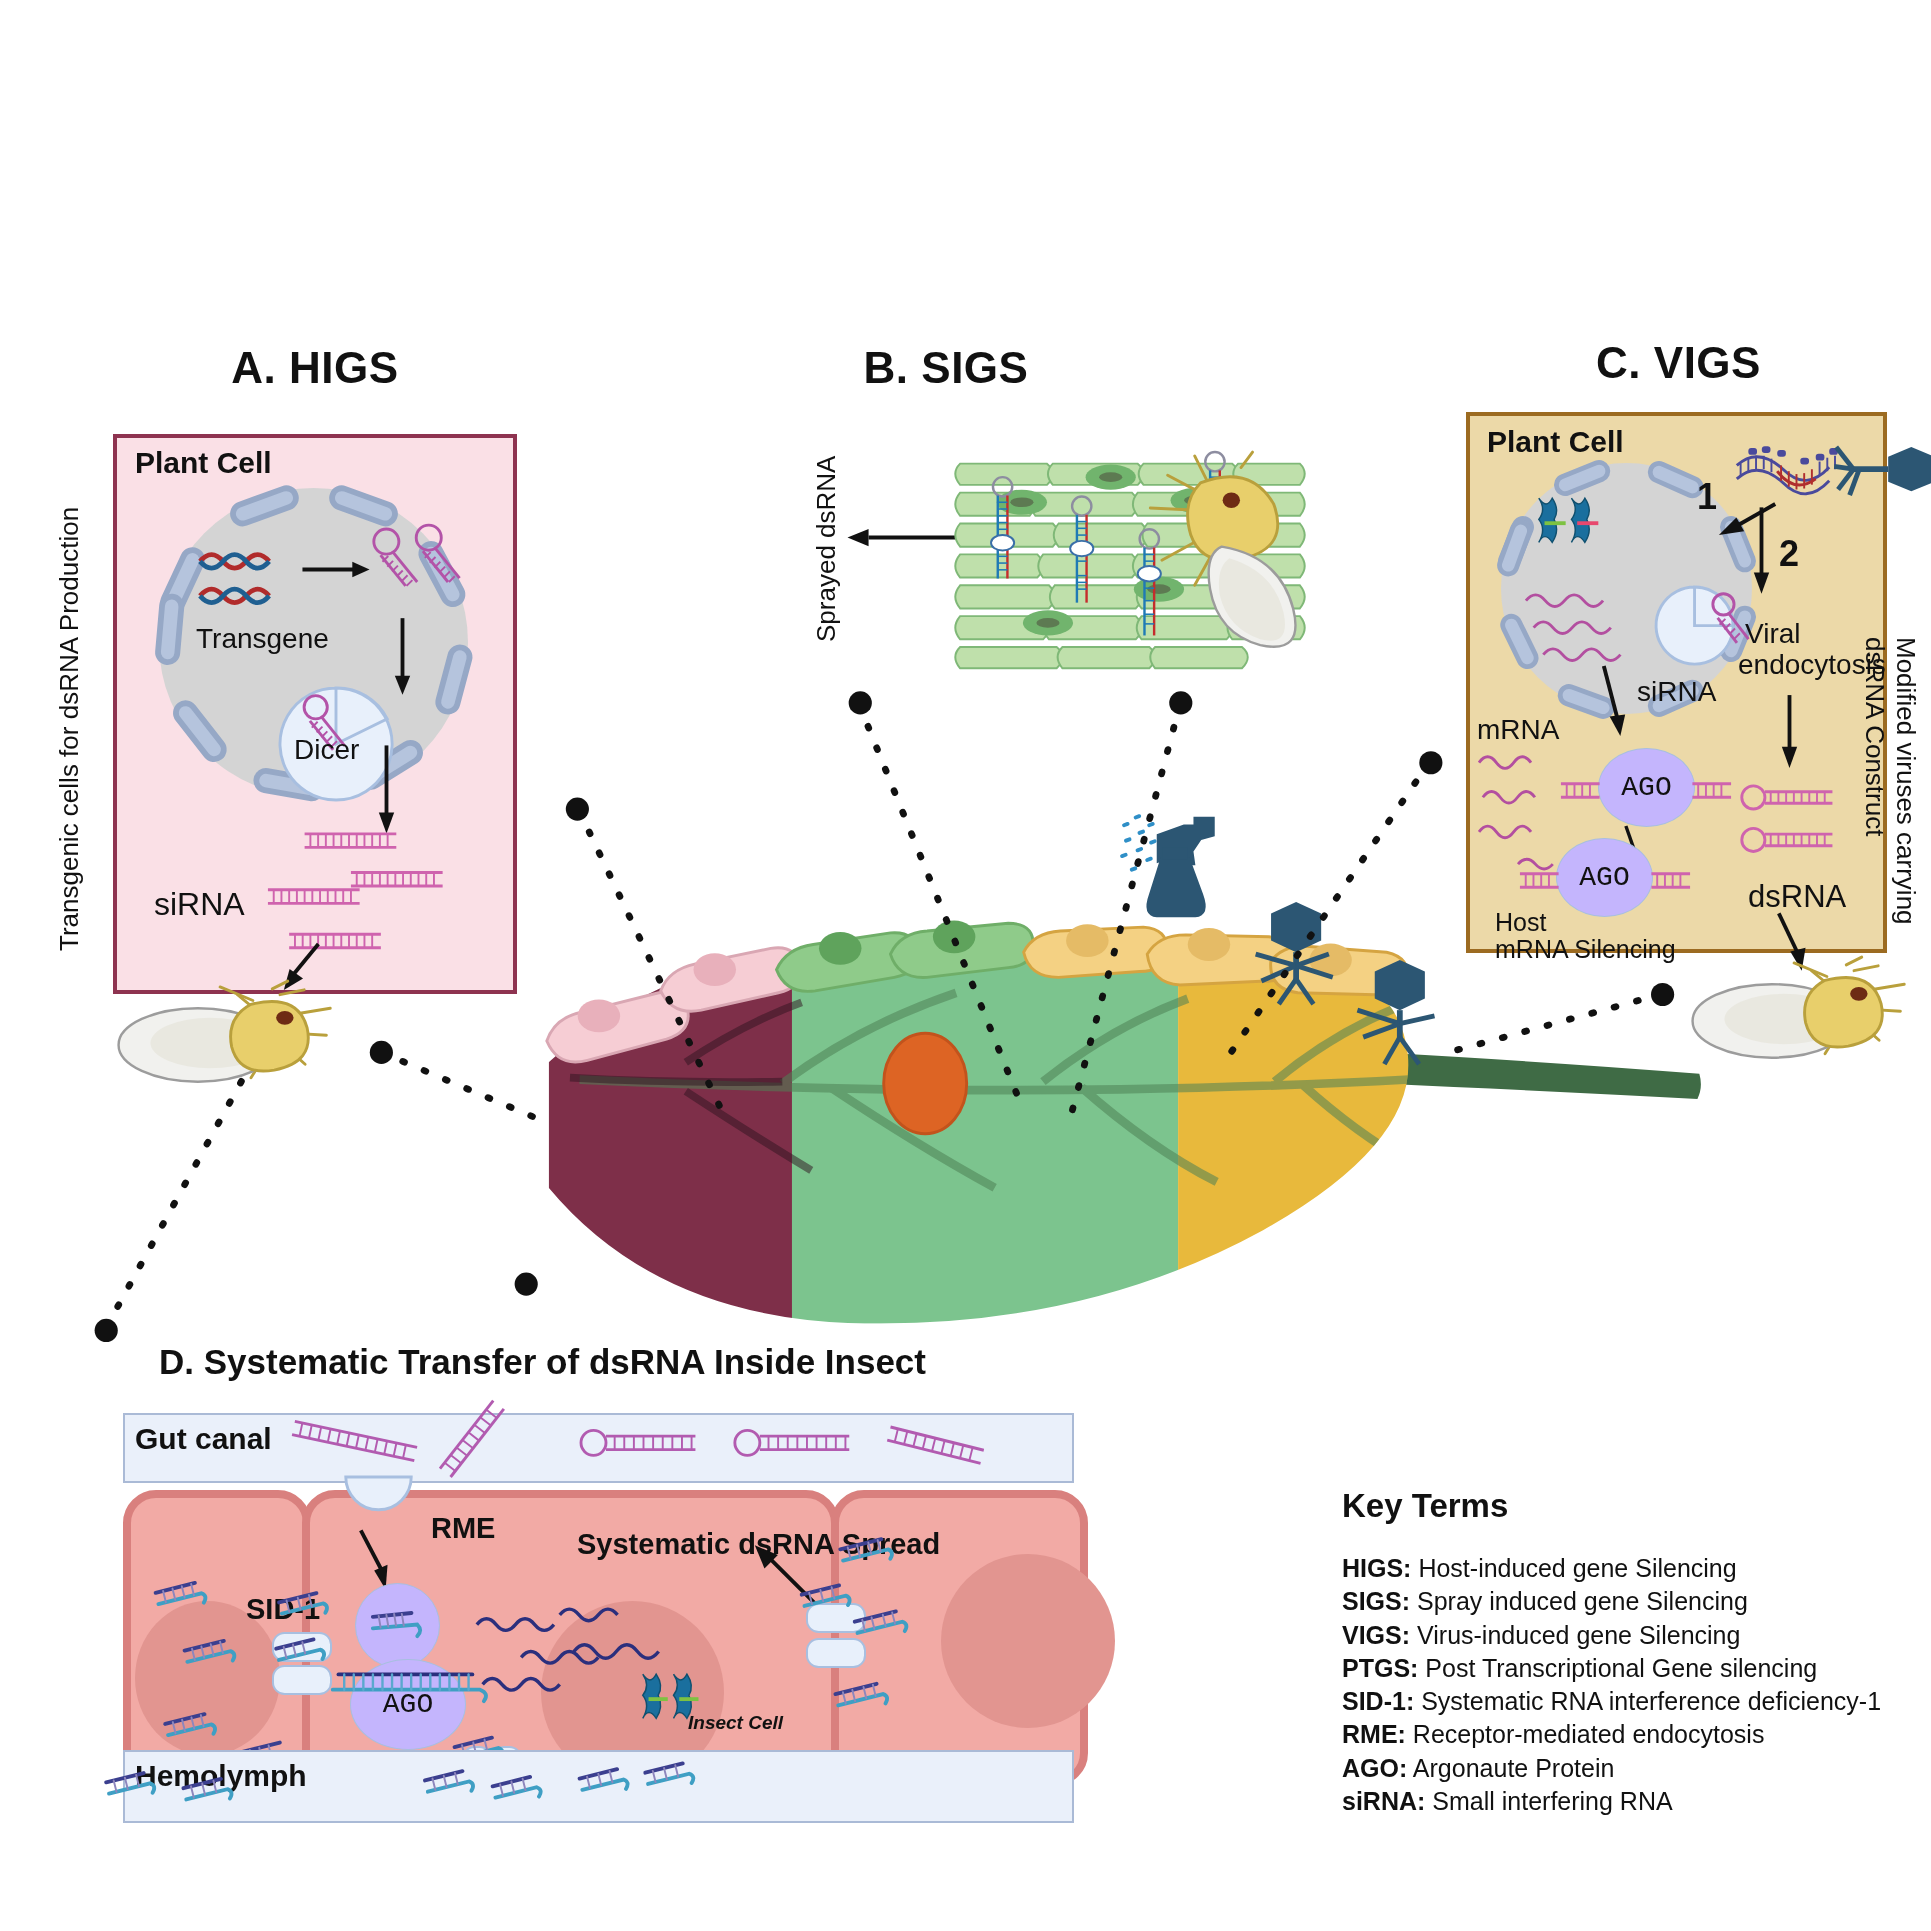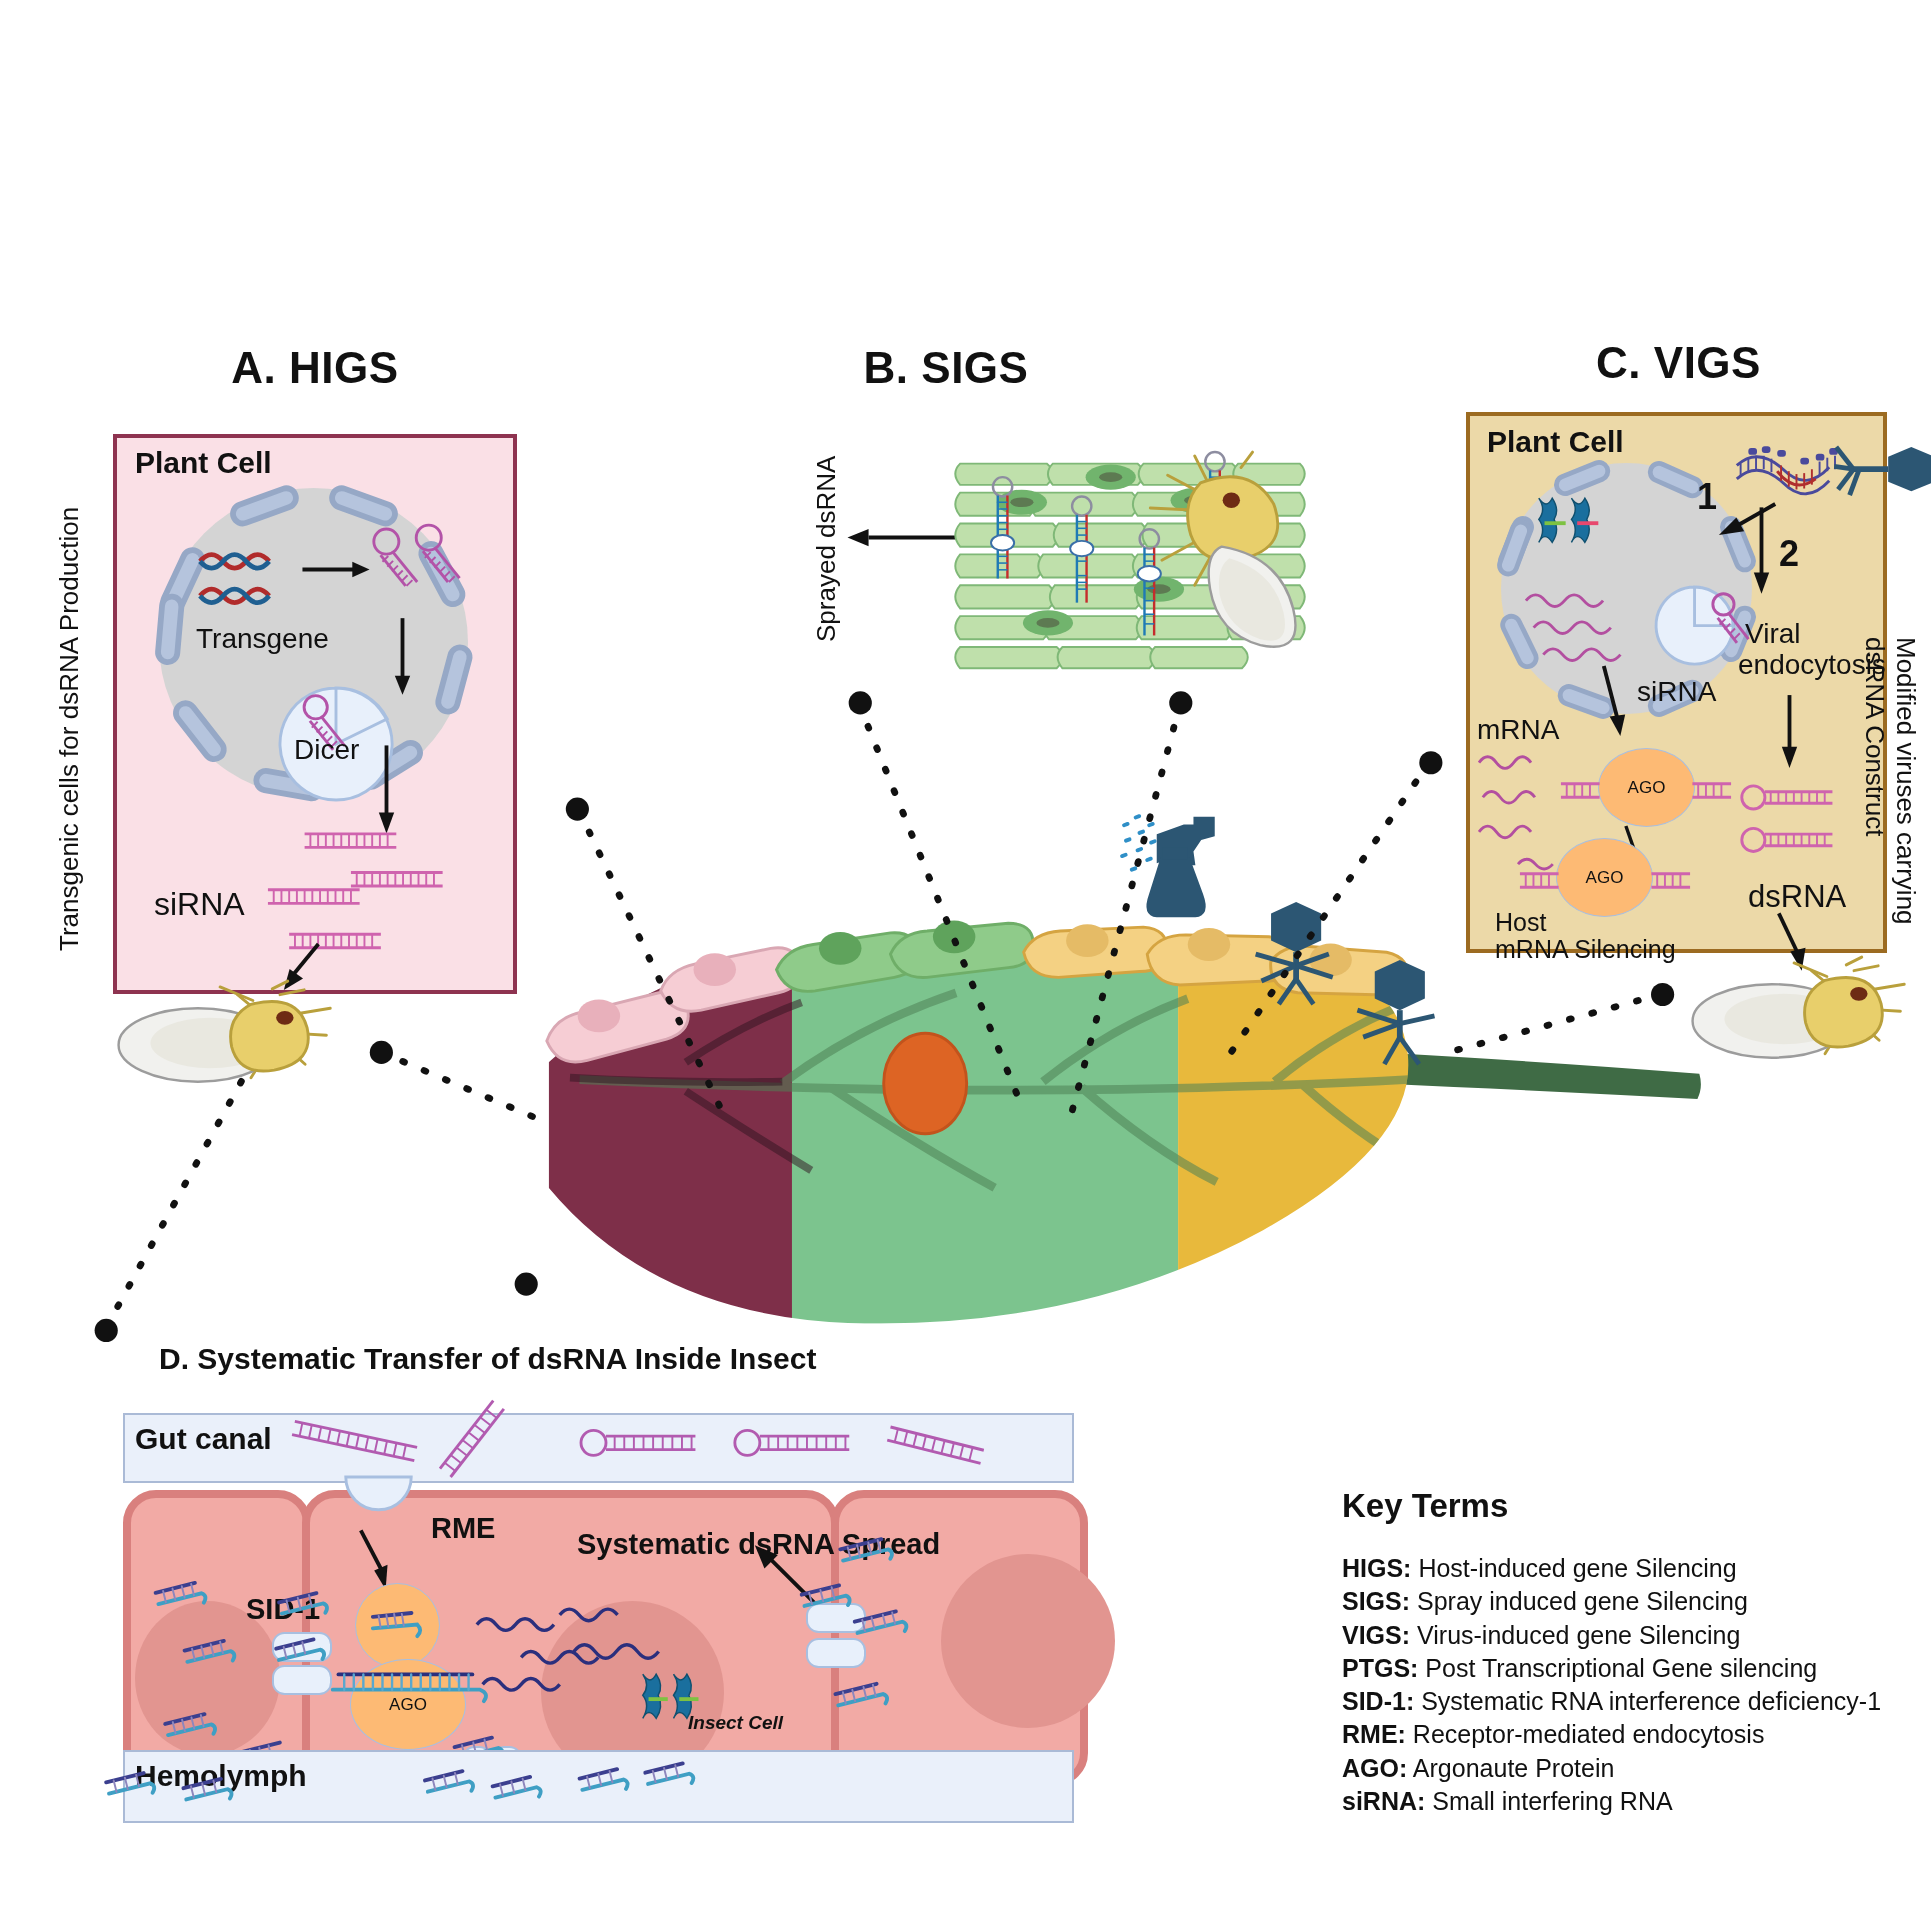--- a/index.html
+++ b/index.html
@@ -14,22 +14,22 @@
   .bold{font-weight:bold;}
   .cell-box{box-sizing:border-box;}
 
   
   #panelA-box{left:113px;top:434px;width:404px;height:560px;background:#fae0e6;border:4.8px solid #8e3350;}
   
   #panelC-box{left:1466px;top:412px;width:421px;height:541px;background:#ecd9a8;border:4.8px solid #9c6b21;}
   
   .nucleus{border-radius:50%;background:#d4d4d4;}
 
-  .organelle{background:#fdba74;border:1.9px solid #a8bfe0;border-radius:50%;
-             display:flex;align-items:center;justify-content:center;font-size:17px;}
+  .organelle{background:#c4b5fd;border:1.9px solid #a8bfe0;border-radius:50%;
+             display:flex;align-items:center;justify-content:center;font-size:28px;font-family:Liberation Mono, monospace;}
   svg{overflow:visible;}
 
   
   #keyterms{left:1342px;top:1487px;width:579px;}
   #keyterms h3{margin:0 0 27px 0;font-size:33px;}
   #keyterms .kt-row{font-size:25px;line-height:1.33;white-space:nowrap;}
 
   
   #gutcanal{left:123px;top:1413px;width:951px;height:70px;background:#eaf0fa;border:2.9px solid #aabad6;}
   #hemolymph{left:123px;top:1750px;width:951px;height:73px;background:#eaf0fa;border:2.9px solid #aabad6;}
@@ -772,21 +772,21 @@
     <circle cx="891" cy="728" r="12"></circle>
     <circle cx="1223" cy="728" r="12"></circle>
     <circle cx="1482" cy="790" r="12"></circle>
     <circle cx="395" cy="1090" r="12"></circle>
     <circle cx="1722" cy="1030" r="12"></circle>
     <circle cx="545" cy="1330" r="12"></circle>
     <circle cx="110" cy="1378" r="12"></circle>
   </g>
 </svg>
 
-<div class="abs" style="left:159px;top:1342px;font-weight:bold;font-size:30px;white-space:nowrap;">D. Systematic Transfer of dsRNA Inside Insect</div>
+<div class="abs" style="left:159px;top:1342px;font-weight:bold;font-size:35px;white-space:nowrap;">D. Systematic Transfer of dsRNA Inside Insect</div>
 
 <div class="abs cell-box" id="gutcanal"></div>
 <div class="abs boxlabel" style="left:135px;top:1422px;">Gut canal</div>
 
 <svg class="abs" style="left:290px;top:1414px;width:782px;height:75px;" viewBox="0 0 810 78">
   <g stroke="#b25bb0" stroke-width="3" fill="none">
     <g transform="rotate(12 60 30)">
       <line x1="0" y1="20" x2="130" y2="20"></line>
         <line x1="0" y1="34" x2="130" y2="34"></line>
       <g stroke-width="2">

